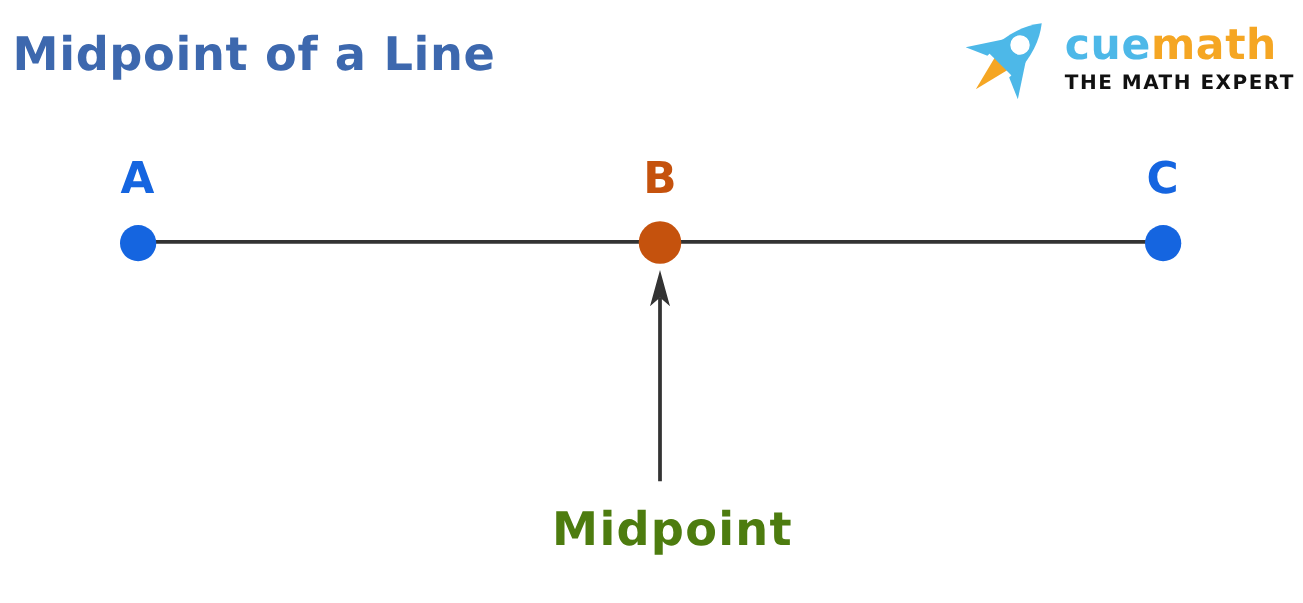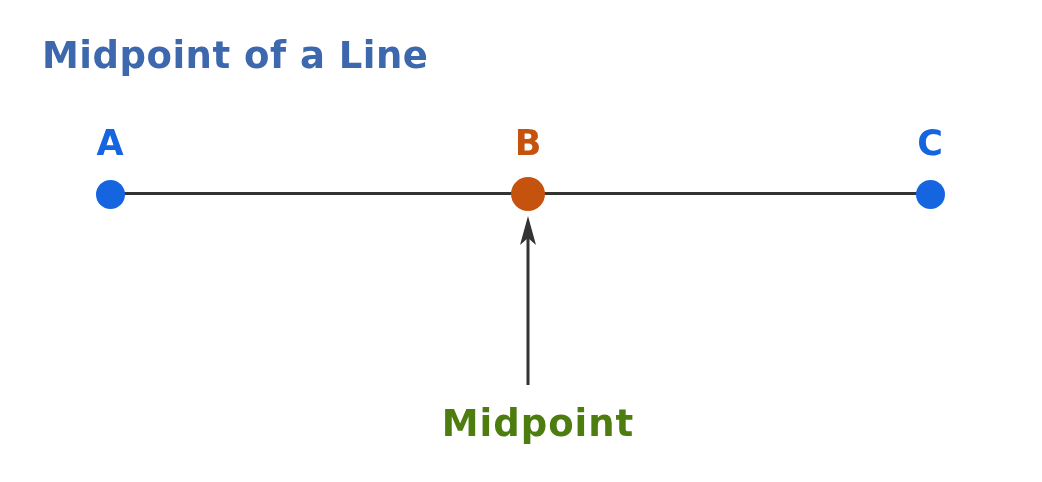--- a/index.html
+++ b/index.html
@@ -11,27 +11,26 @@
     width: 1042px;
     height: 482px;
     background: #ffffff;
     overflow: hidden;
   }
 
   
   .page-title {
     position: absolute;
     left: 10px;
-    top: 36px;
+    top: 24px;
     font-size: 37px;
     font-weight: 700;
     letter-spacing: 0.5px;
     color: #3d68ae;
     line-height: 1.1;
-    margin-left: 32px;
   }
 
   .logo {
     position: absolute;
     right: 6px;
     top: 6px;
     display: flex;
     align-items: center;
     gap: 6px;
   }
@@ -109,20 +108,43 @@
     color: #4d7c0f;
   }
 </style>
 </head>
 <body>
 
 <div class="canvas">
 
   <h1 class="page-title">Midpoint of a Line</h1>
 
+  <div class="logo">
+    <span class="rocket">
+      <svg viewBox="0 0 100 100" width="82" height="82" aria-hidden="true">
+        <g transform="rotate(45 50 50)">
+
+          <path d="M41 56 L50 92 L59 56 Z" fill="#f5a623"></path>
+
+          <path d="M35 38 L14 70 L35 61 Z" fill="#4db8e8"></path>
+          <path d="M65 38 L86 70 L65 61 Z" fill="#4db8e8"></path>
+
+          <path d="M50 1 C61 15 67 33 67 58 L33 58 C33 33 39 15 50 1 Z" fill="#4db8e8"></path>
+
+          <circle cx="50" cy="31" r="9.5" fill="#ffffff"></circle>
+        </g>
+      </svg>
+    </span>
+    <div class="logo-text">
+      <div class="brand">
+        <span class="cue">cue</span><span class="math">math</span>
+      </div>
+      <div class="tagline">THE MATH EXPERT</div>
+    </div>
+  </div>
 
   <div>
 
     <div class="seg-line"></div>
 
     <div class="pt-label label-a">A</div>
     <div class="pt-label label-b">B</div>
     <div class="pt-label label-c">C</div>
 
     <div class="dot dot-a"></div>

